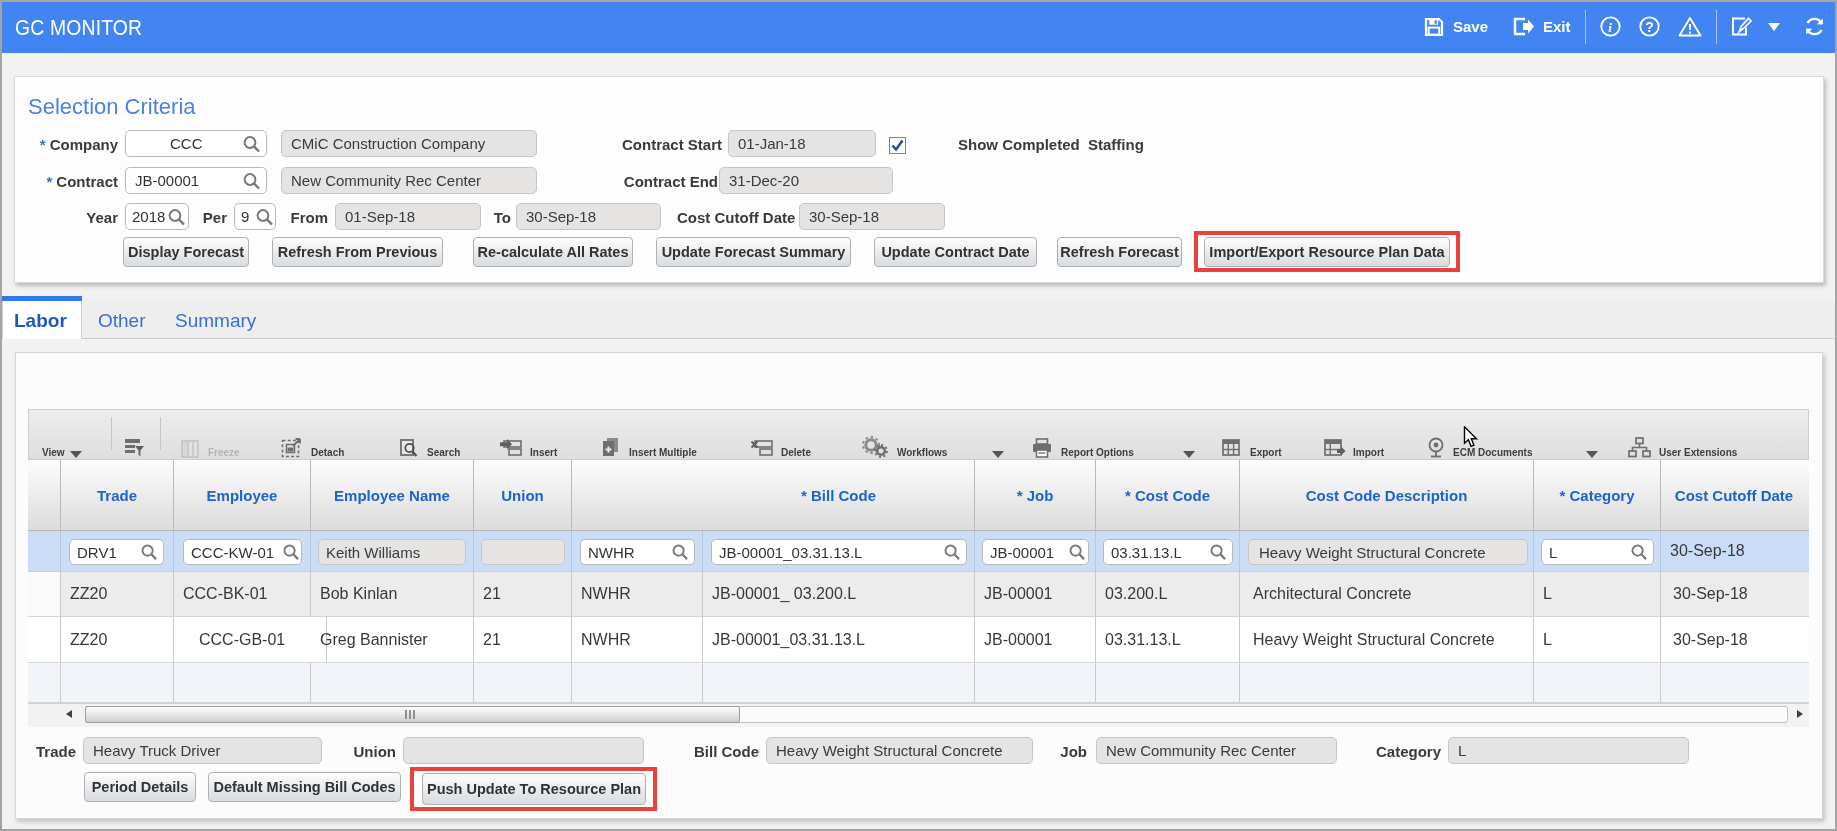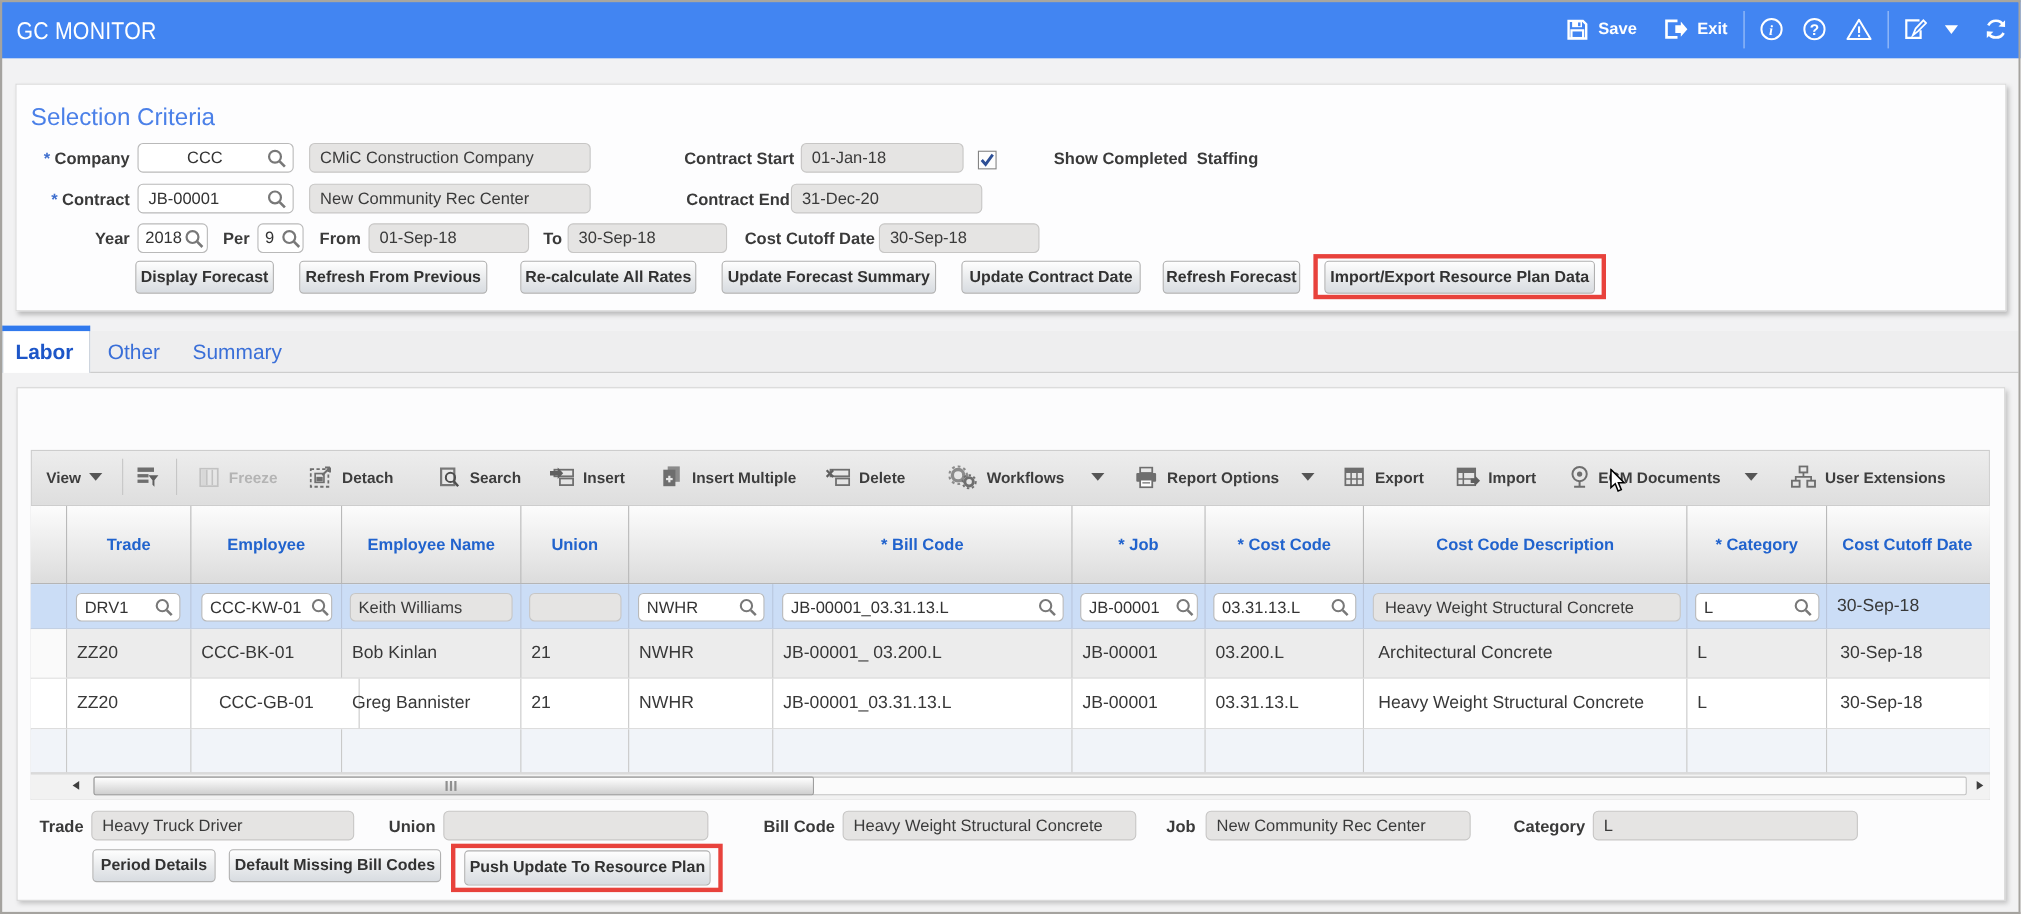--- a/index.html
+++ b/index.html
@@ -24,21 +24,21 @@
 .redbox { position:absolute; border:4px solid #e8423c; }
 
 .tab-active { left:2px; top:296px; width:80px; height:43px; background:#fff; border-left:1px solid #c9d1db; border-right:1px solid #c9d1db; }
 .tab-blue { left:2px; top:296px; width:80px; height:5px; background:#3079ed; }
 .tab-border { left:82px; top:338px; width:1753px; height:1px; background:#c9c9c9; }
 .tab-lbl { font-size:19px; }
 
 .content { left:15px; top:352px; width:1808px; height:467px; background:#fcfcfd; border:1px solid #d5d5d5; box-shadow:2px 3px 4px rgba(90,90,90,0.3); }
 
 .toolbar { left:28px; top:409px; width:1781px; height:51px; background:linear-gradient(#ededed,#dedede); border:1px solid #cdcdcd; }
-.tbi { position:absolute; top:0; height:49px; display:flex; align-items:center; color:#3d3d3d; font-weight:bold; font-size:14px; white-space:nowrap; }
+.tbi { position:absolute; top:0; height:49px; display:flex; align-items:flex-end; color:#3d3d3d; font-weight:bold; font-size:10px; white-space:nowrap; }
 .tbi.dis { color:#b4b4b4; }
 .tsep { position:absolute; top:8px; width:1px; height:33px; background:#c6c6c6; }
 .caret { display:inline-block; width:0; height:0; border-left:6px solid transparent; border-right:6px solid transparent; border-top:7px solid #4a4a4a; }
 
 .grid { left:28px; top:460px; width:1781px; height:267px; background:#fff; border-left:1px solid #c6c6c6; border-right:1px solid #c6c6c6; border-bottom:1px solid #c6c6c6; }
 .hdr { left:28px; top:460px; width:1781px; height:71px; background:linear-gradient(#fcfcfc,#dcdcdc); border-bottom:1px solid #b5b5b5; }
 .hcell { position:absolute; top:0; height:70px; display:flex; align-items:center; justify-content:center; color:#2163cd; font-weight:bold; font-size:15px; border-right:1px solid #b9b9b9; white-space:nowrap; }
 .row { position:absolute; left:28px; width:1781px; }
 .cell { position:absolute; top:0; height:100%; border-right:1px solid #c9c9c9; font-size:16px; color:#383838; display:flex; align-items:center; padding-left:9px; white-space:nowrap; }
 

